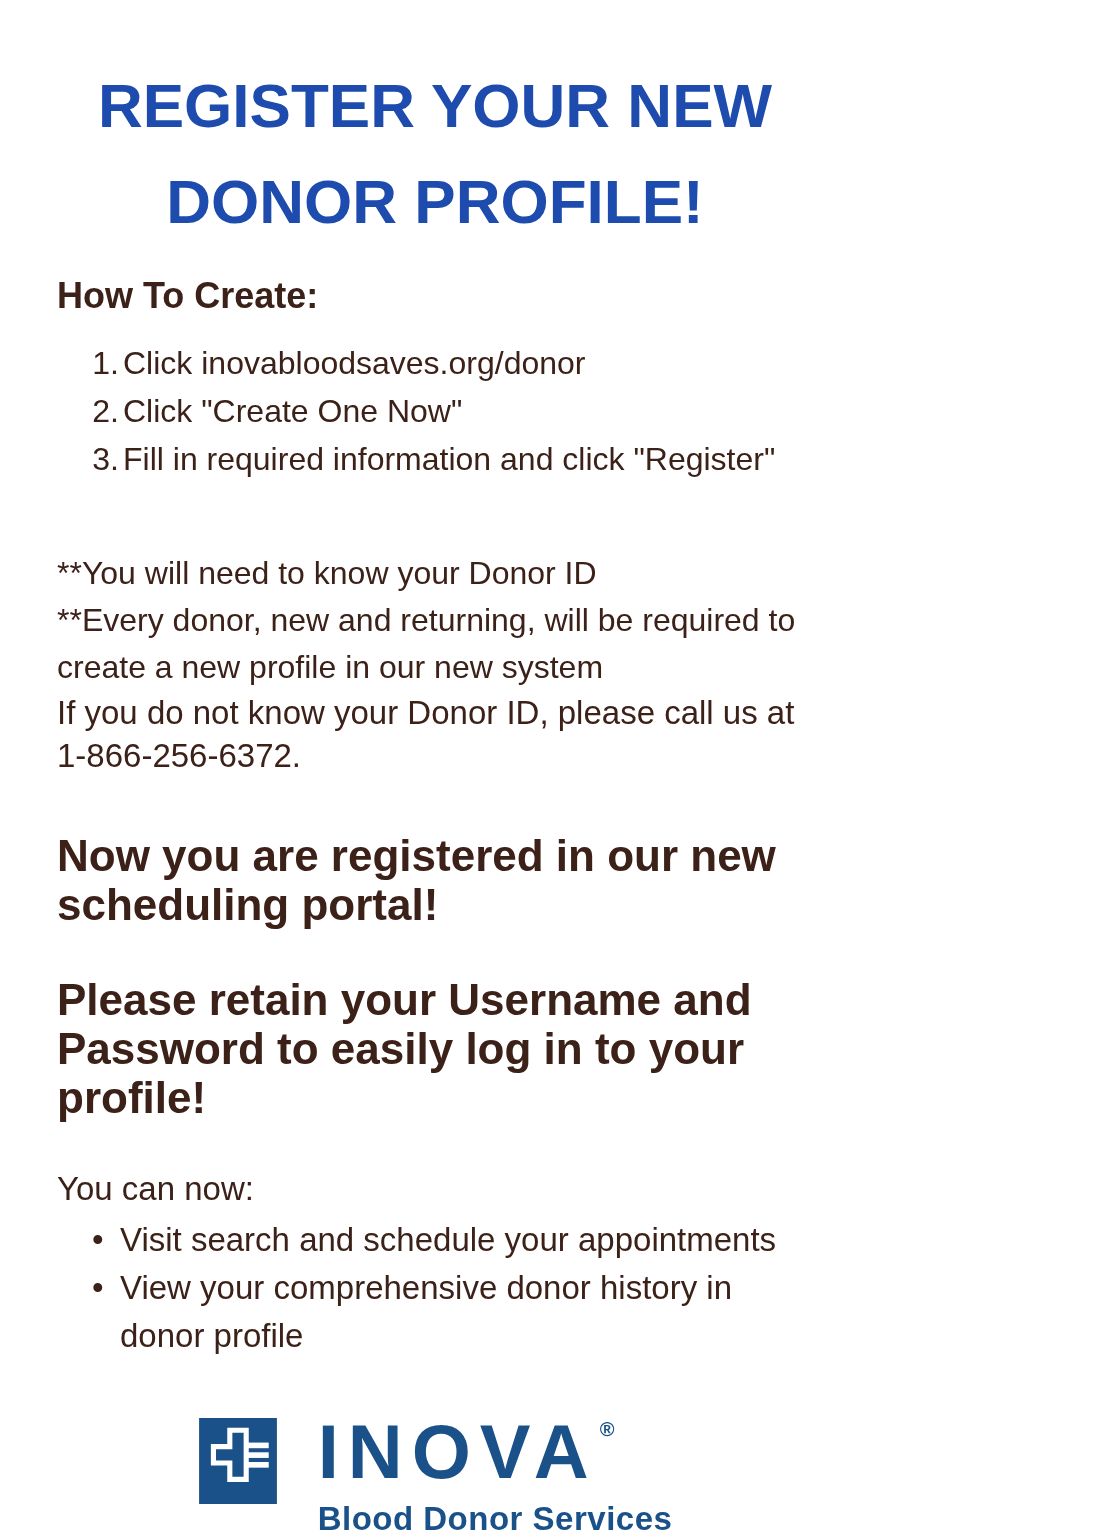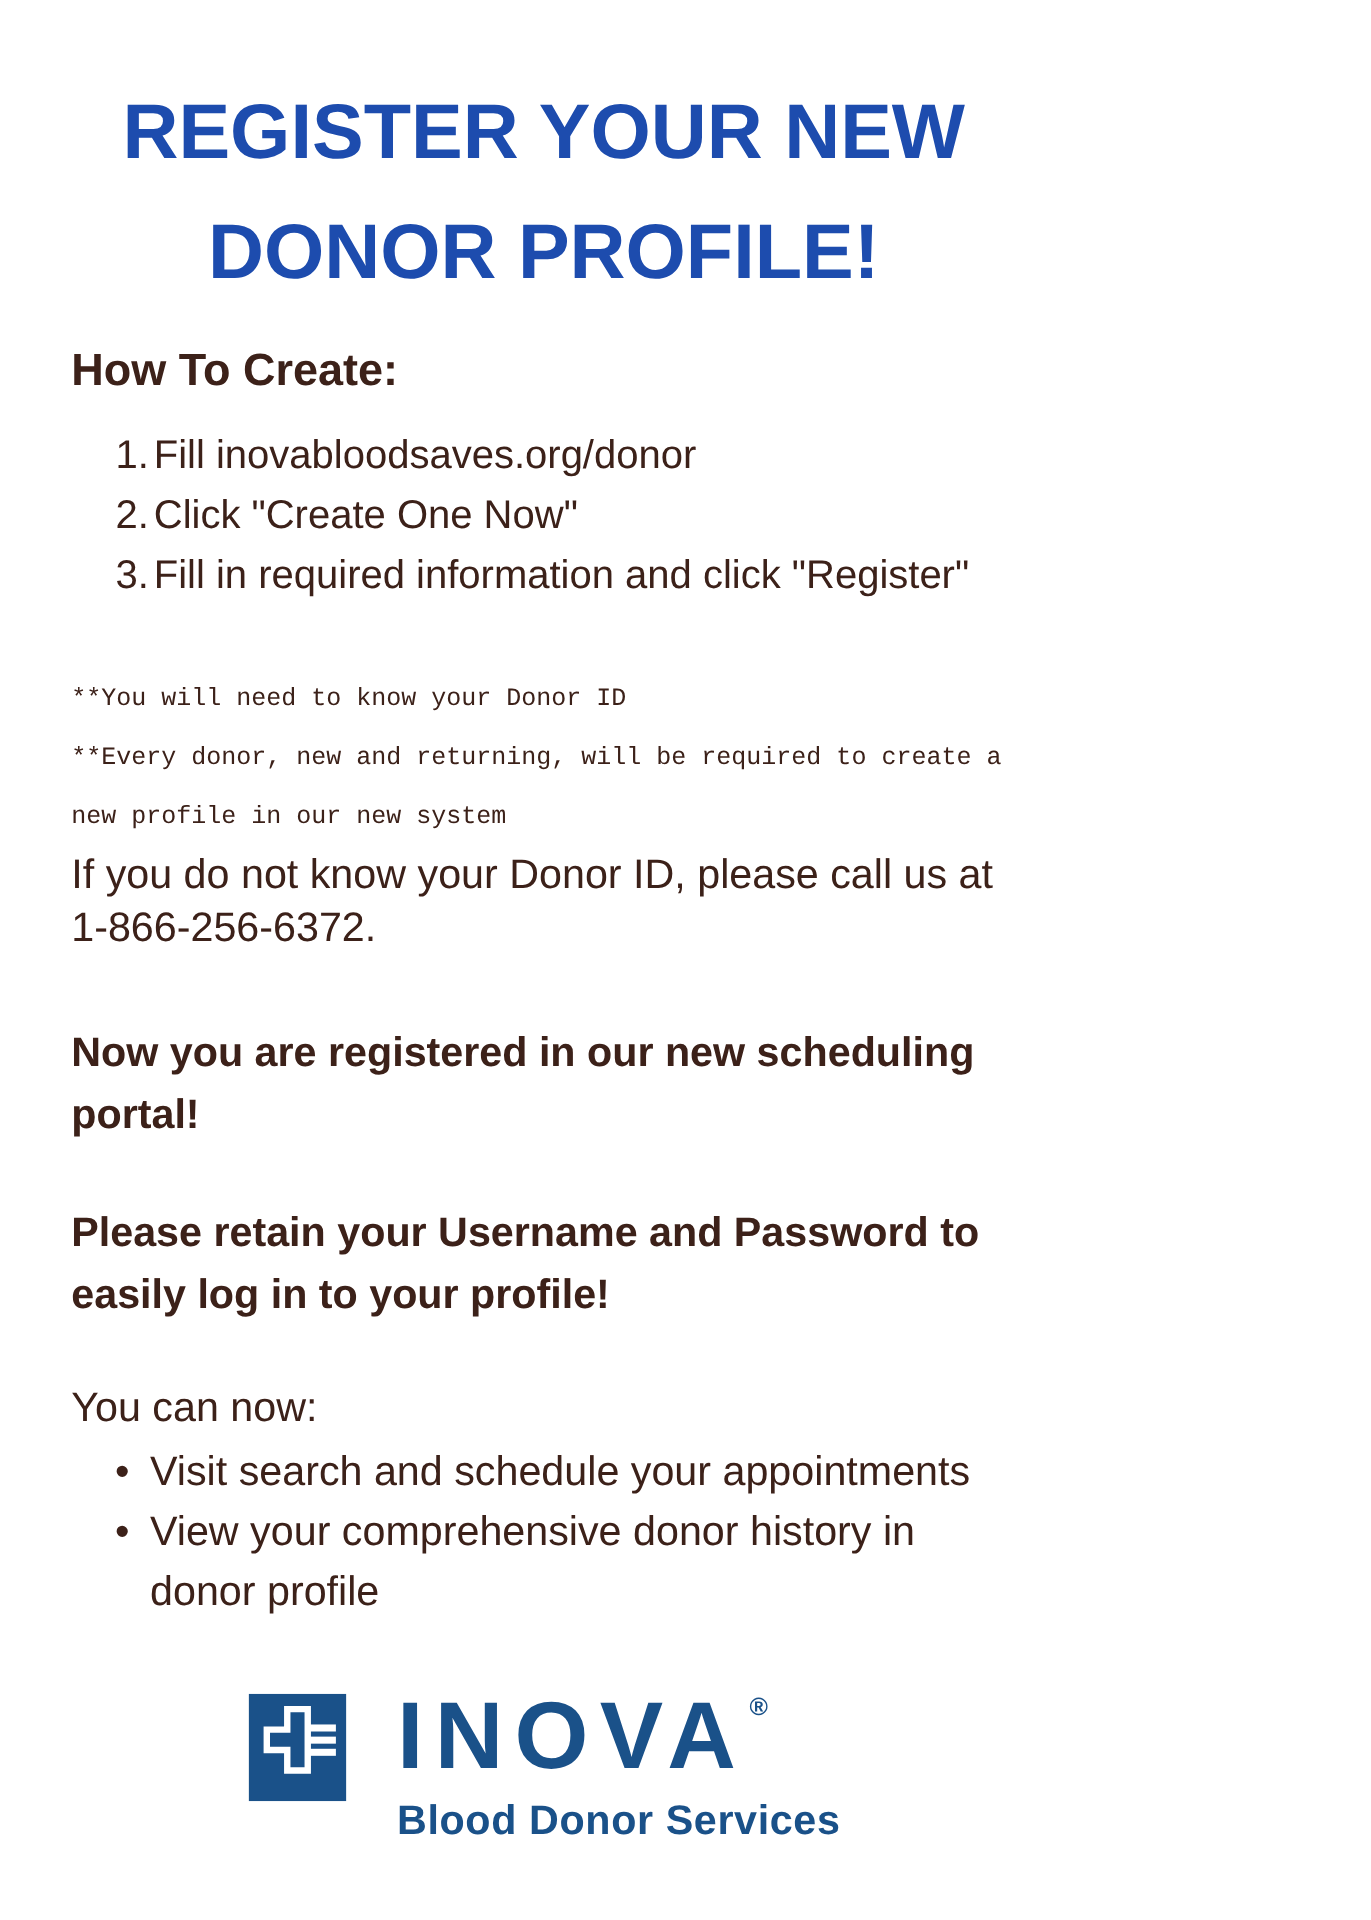--- a/index.html
+++ b/index.html
@@ -43,33 +43,32 @@
   }
   .step-num {
     width: 62px;
     text-align: right;
     flex: 0 0 auto;
   }
   .step-text {
     margin-left: 4px;
   }
   .notes {
-    margin-top: 53px;
-    font-size: 20px;
+    margin-top: 67px;
+    font-size: 32px;
     line-height: 47px;
     max-width: 985px;
-    font-family: Liberation Mono, monospace;
   }
   .contact {
     font-size: 33px;
     line-height: 43px;
     max-width: 940px;
   }
   .msg-bold {
-    font-size: 33px;
+    font-size: 44px;
     font-weight: bold;
     line-height: 49px;
   }
   .registered-message { margin-top: 54px; max-width: 985px; }
   .retain-message     { margin-top: 46px; max-width: 920px; }
   .you-can-now-heading {
     margin-top: 44px;
     font-size: 33px;
     line-height: 46px;
   }
@@ -143,21 +142,21 @@
   <div class="page-title">
     <div>REGISTER YOUR NEW</div>
     <div>DONOR PROFILE!</div>
   </div>
 
   <div class="how-to-heading">How To Create:</div>
 
   <div class="steps">
     <div class="step">
       <span class="step-num">1.</span>
-      <span class="step-text">Fill inovabloodsaves.org/donor</span>
+      <span class="step-text">Click inovabloodsaves.org/donor</span>
     </div>
     <div class="step">
       <span class="step-num">2.</span>
       <span class="step-text">Click "Create One Now"</span>
     </div>
     <div class="step">
       <span class="step-num">3.</span>
       <span class="step-text">Fill in required information and click "Register"</span>
     </div>
   </div>

